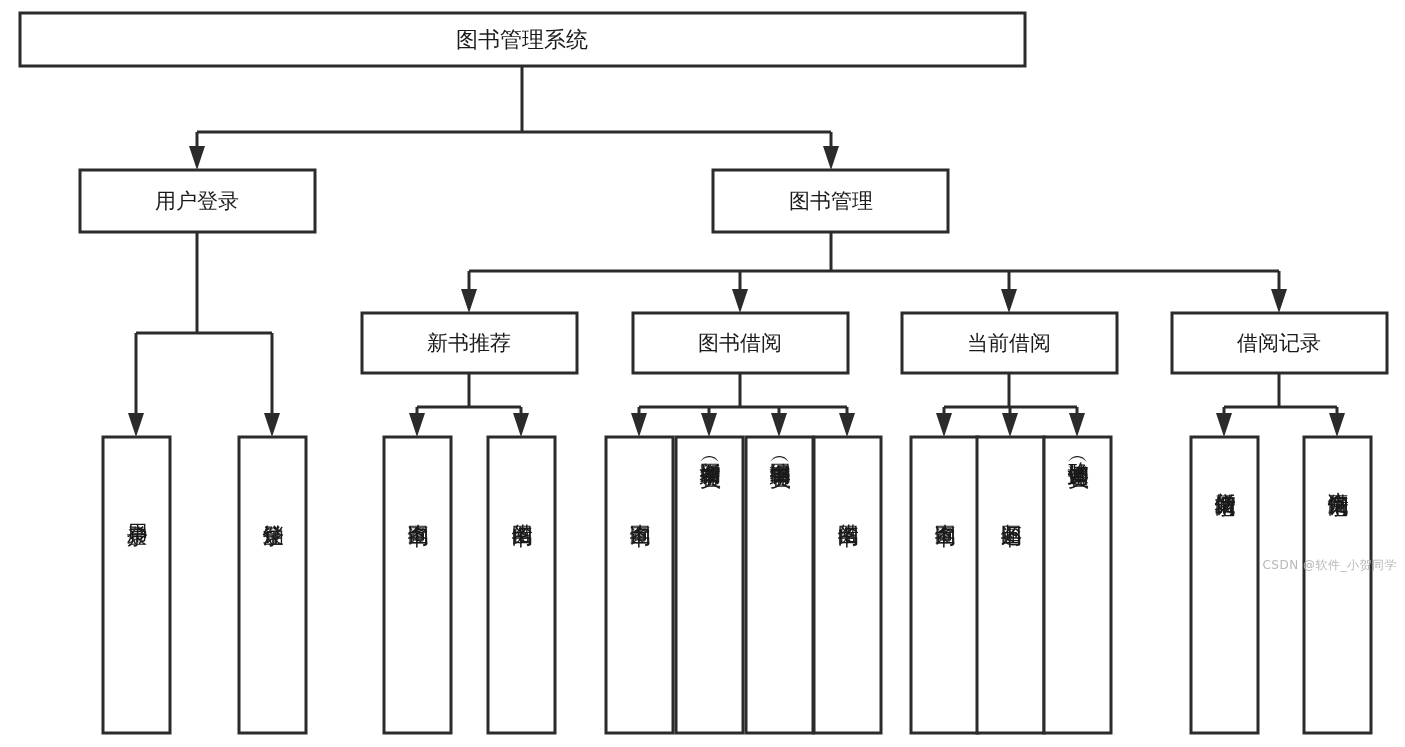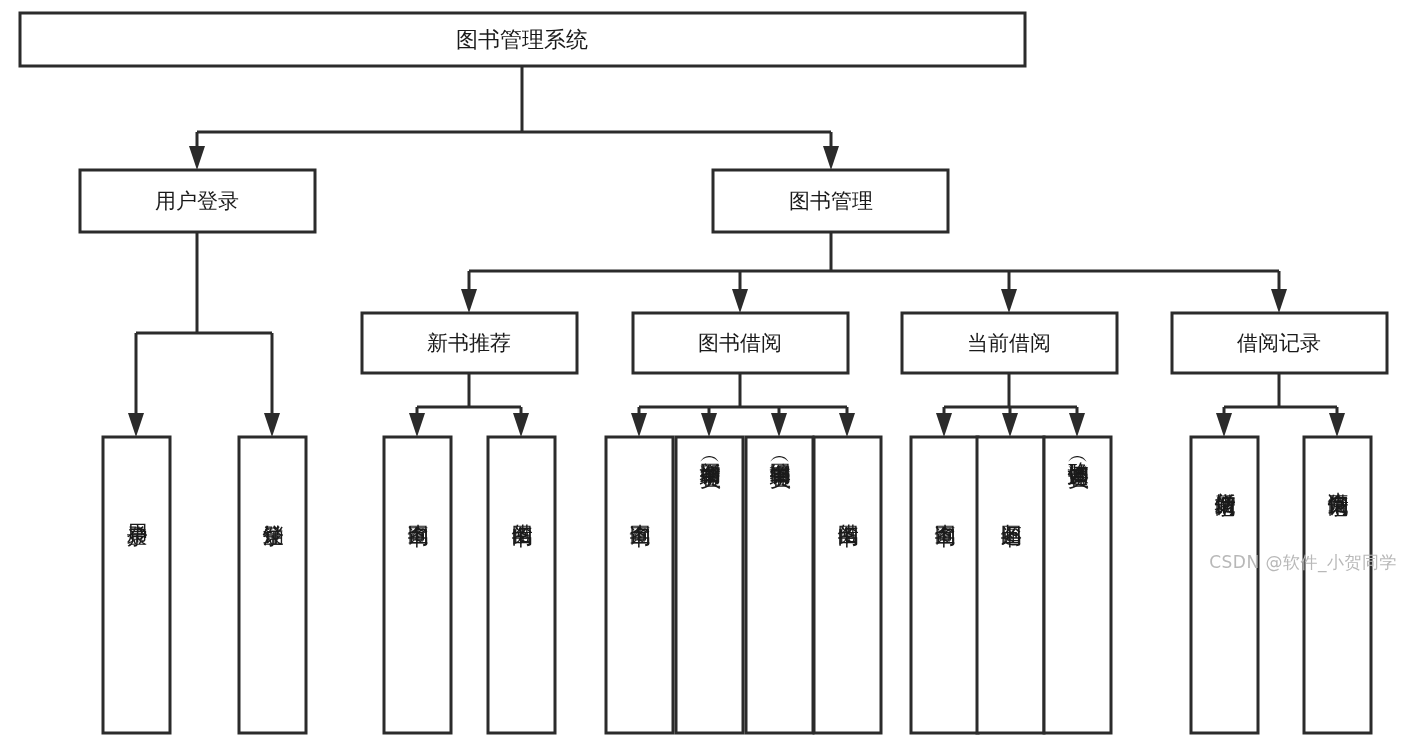--- a/index.html
+++ b/index.html
@@ -70,21 +70,21 @@
     text-orientation: upright;
     letter-spacing: 1px;
     white-space: nowrap;
     text-align: center;
   }
   .watermark {
     position: absolute;
     right: 8px;
     bottom: 6px;
     font-family: "DejaVu Sans", "Liberation Sans", sans-serif;
-    font-size: 17px;
+    font-size: 12px;
     color: #b8b8b8;
     letter-spacing: 0.5px;
     white-space: nowrap;
   }
 </style>
 </head>
 <body>
 
 <div id="diagram-root">
 

